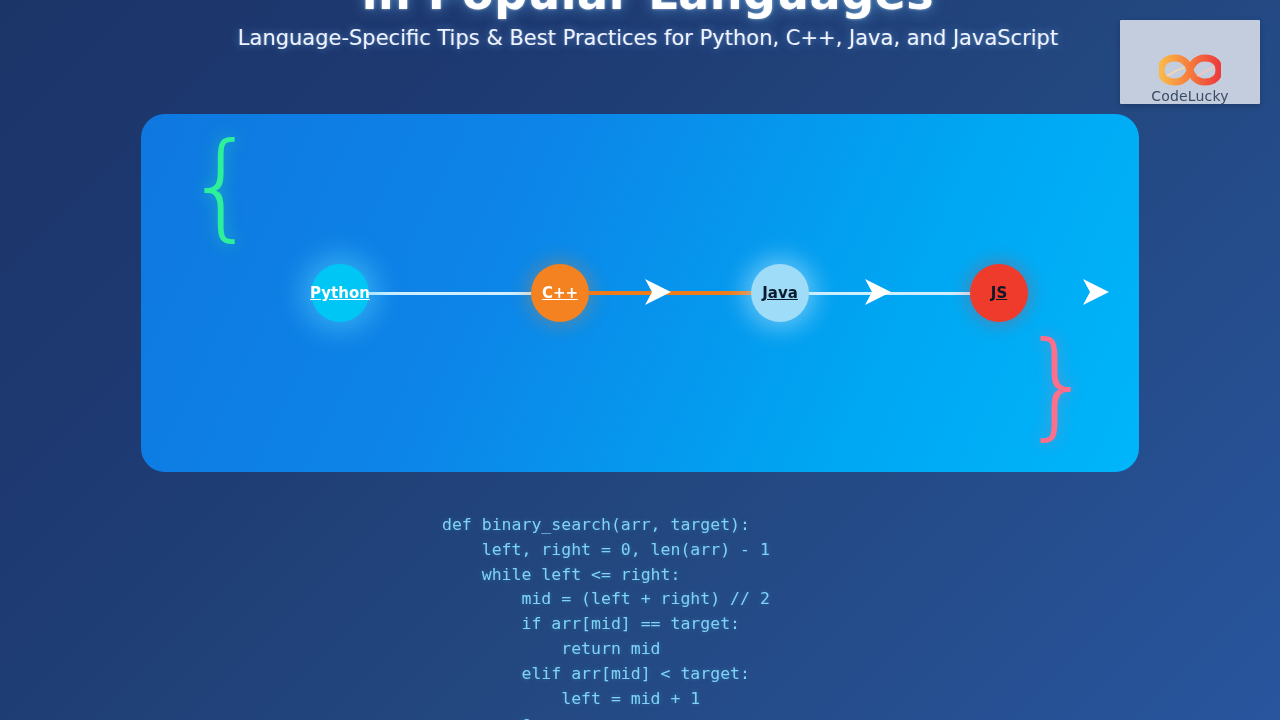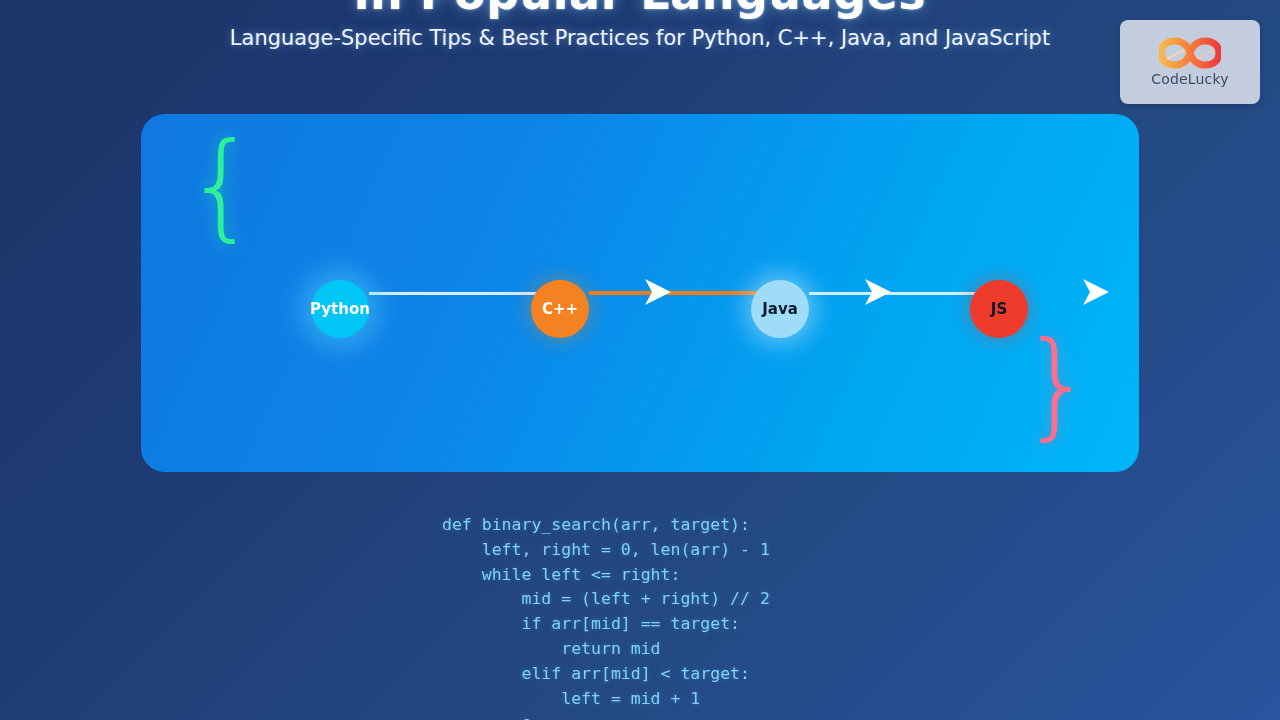--- a/index.html
+++ b/index.html
@@ -5,21 +5,21 @@
   * { margin:0; padding:0; box-sizing:border-box; }
   html, body { width:1280px; height:720px; overflow:hidden; }
   body {
     font-family: "DejaVu Sans", sans-serif;
     background: linear-gradient(135deg, #1c3569 0%, #1e3a72 28%, #23477f 58%, #28559e 100%);
     position: relative;
   }
 
   
   #header {
-    position:absolute; left:0; top:0; width:1180px; height:100px;
+    position:absolute; left:8px; top:0; width:1180px; height:100px;
   }
   #title {
     position:absolute; left:0; top:-34px; width:1280px;
     text-align:center;
     font-family:"DejaVu Sans", sans-serif;
     font-weight:700;
     font-size:46px;
     letter-spacing:.5px;
     color:#ffffff;
     text-shadow:0 0 14px rgba(120,200,255,.55), 0 0 3px rgba(255,255,255,.6);
@@ -33,23 +33,23 @@
     font-size:21px;
     color:#eef4ff;
     text-shadow:0 0 8px rgba(140,200,255,.5), 1px 0 0 rgba(255,160,180,.22), -1px 0 0 rgba(120,220,255,.22);
     white-space:nowrap;
   }
 
   
   #logo-badge {
     position:absolute; left:1120px; top:20px; width:140px; height:84px;
     background:#c3cdde;
-    border-radius:8px;
+    border-radius:1px;
     box-shadow:0 2px 6px rgba(0,0,0,.20);
-    display:flex; flex-direction:column; align-items:center; justify-content:center;
+    display:flex; flex-direction:column; align-items:center; justify-content:flex-end;
     gap:2px;
   }
   #logo-mark { width:62px; height:32px; display:block; }
   #logo-text {
     font-family:"DejaVu Sans", sans-serif;
     font-size:14px; font-weight:400;
     color:#3a4a63;
     letter-spacing:.2px;
   }
 
@@ -87,22 +87,23 @@
   }
   .node {
     position:absolute;
     width:58px; height:58px;
     border-radius:50%;
     display:flex; align-items:center; justify-content:center;
     font-family:"DejaVu Sans", sans-serif;
     font-weight:700;
     font-size:15px;
     white-space:nowrap;
-    top:16px;
+    top:0;
     z-index:3;
+    text-decoration:underline;
   }
   #node-python { left:170px; background:#00c6f5; color:#ffffff; box-shadow:0 0 26px 10px rgba(90,215,255,.45); }
   #node-cpp    { left:390px; background:#f58220; color:#ffffff; box-shadow:0 0 18px 4px rgba(245,130,32,.30); }
   #node-java   { left:610px; background:#9fdcf7; color:#0d1b2e; box-shadow:0 0 22px 8px rgba(190,235,255,.45); }
   #node-js     { left:829px; background:#ee3b2b; color:#0f172a; box-shadow:0 0 16px 4px rgba(238,59,43,.28); }
 
   .edge {
     position:absolute; top:28px; height:3px; z-index:1;
   }
   #edge-1 { left:228px; width:176px; background:#cfeeff; }

